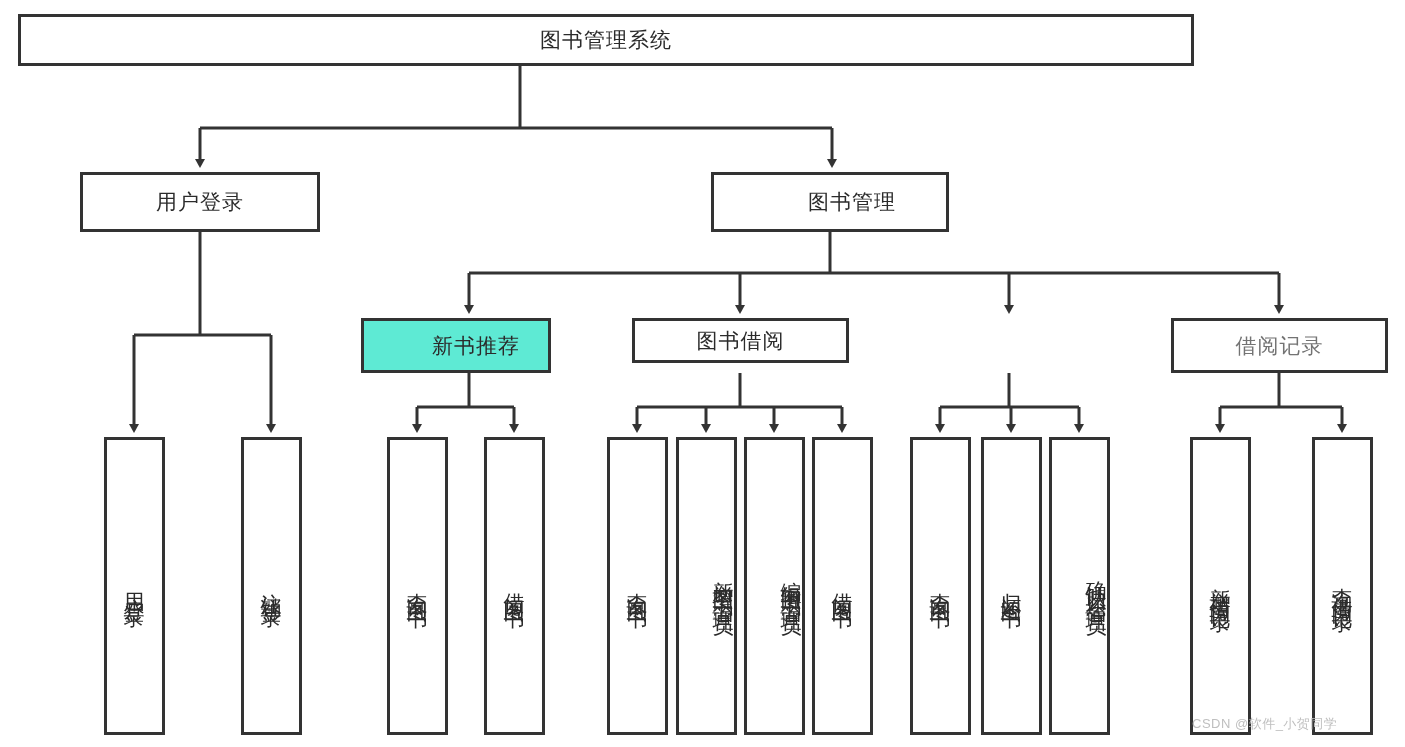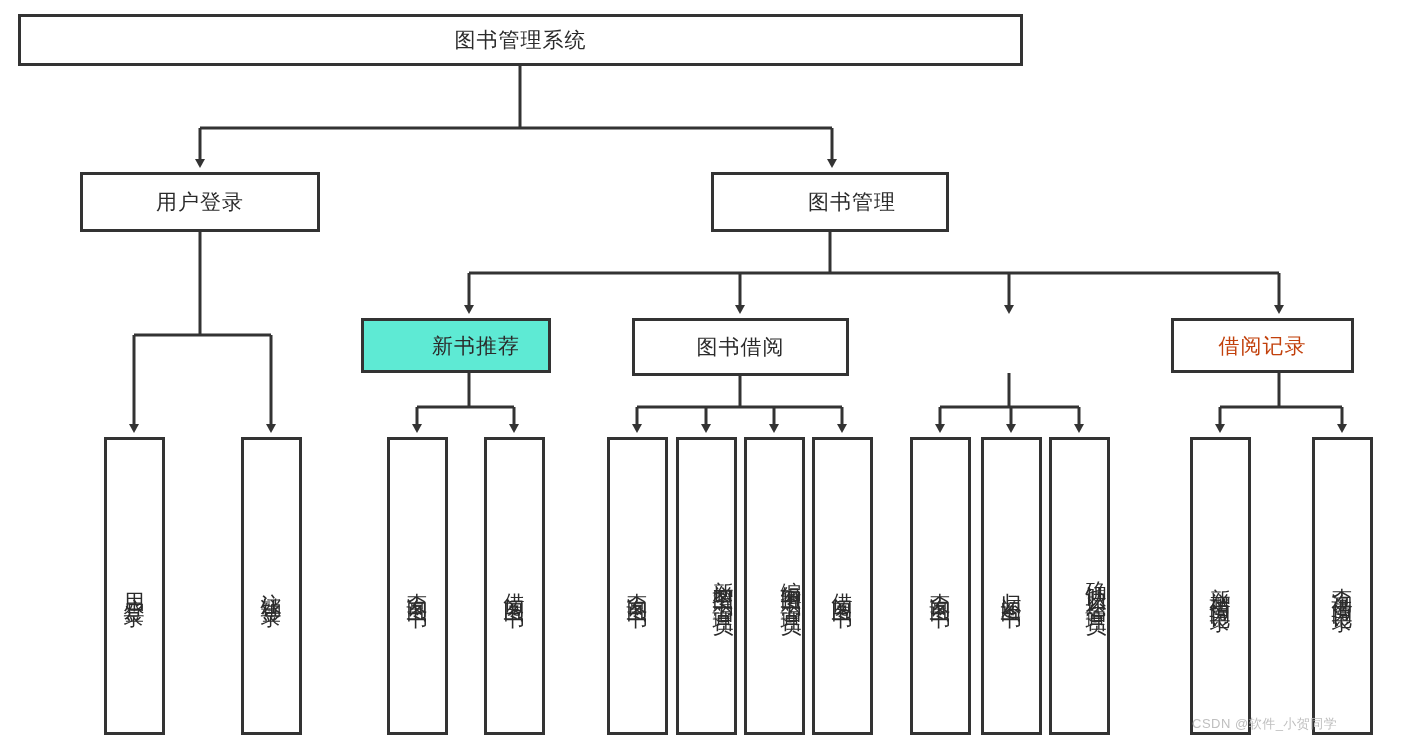--- a/index.html
+++ b/index.html
@@ -115,28 +115,28 @@
       <path d="M1011,407 L1011,425" marker-end="url(#arrow)"></path>
       <path d="M1079,407 L1079,425" marker-end="url(#arrow)"></path>
 
       <path d="M1279,373 L1279,407"></path>
       <path d="M1220,407 L1342,407"></path>
       <path d="M1220,407 L1220,425" marker-end="url(#arrow)"></path>
       <path d="M1342,407 L1342,425" marker-end="url(#arrow)"></path>
     </g>
   </svg>
 
-  <div class="node node-h" style="left: 18px; top: 14px; width: 1005px; height: 52px; border-color: rgb(51, 51, 51); color: rgb(43, 43, 43); background: rgb(255, 255, 255);">图书管理系统</div>
+  <div class="node node-h" style="left: 18px; top: 14px; width: 1176px; height: 52px; border-color: rgb(51, 51, 51); color: rgb(43, 43, 43); background: rgb(255, 255, 255);">图书管理系统</div>
 
   <div class="node node-h" style="left: 80px; top: 172px; width: 240px; height: 60px; border-color: rgb(51, 51, 51); color: rgb(43, 43, 43); background: rgb(255, 255, 255);">用户登录</div>
   <div class="node node-h" style="left: 711px; top: 172px; width: 238px; height: 60px; border-color: rgb(51, 51, 51); color: rgb(43, 43, 43); background: rgb(255, 255, 255); padding-left: 44px;">图书管理</div>
 
   <div class="node node-h" style="left: 361px; top: 318px; width: 190px; height: 55px; border-color: rgb(51, 51, 51); color: rgb(43, 43, 43); background: #5eead4; padding-left: 40px;">新书推荐</div>
-  <div class="node node-h" style="left: 632px; top: 318px; width: 217px; height: 58px; border-color: rgb(51, 51, 51); color: rgb(43, 43, 43); background: rgb(255, 255, 255);">图书借阅</div>
-  <div class="node node-h" style="left: 1171px; top: 318px; width: 183px; height: 55px; border-color: rgb(51, 51, 51); color: #c2410c; background: rgb(255, 255, 255);">借阅记录</div>
+  <div class="node node-h" style="left: 632px; top: 318px; width: 217px; height: 45px; border-color: rgb(51, 51, 51); color: rgb(43, 43, 43); background: rgb(255, 255, 255);">图书借阅</div>
+  <div class="node node-h" style="left: 1171px; top: 318px; width: 217px; height: 55px; border-color: rgb(51, 51, 51); color: #737373; background: rgb(255, 255, 255);">借阅记录</div>
 
   <div class="node node-v center" style="left: 104px; top: 437px; width: 61px; height: 298px; border-color: rgb(51, 51, 51); color: rgb(43, 43, 43); background: rgb(255, 255, 255);">用户登录</div>
   <div class="node node-v center" style="left: 241px; top: 437px; width: 61px; height: 298px; border-color: rgb(51, 51, 51); color: rgb(43, 43, 43); background: rgb(255, 255, 255);">注销登录</div>
   <div class="node node-v center" style="left: 387px; top: 437px; width: 61px; height: 298px; border-color: rgb(51, 51, 51); color: rgb(43, 43, 43); background: rgb(255, 255, 255);">查询图书</div>
   <div class="node node-v center" style="left: 484px; top: 437px; width: 61px; height: 298px; border-color: rgb(51, 51, 51); color: rgb(43, 43, 43); background: rgb(255, 255, 255);">借阅图书</div>
   <div class="node node-v center" style="left: 607px; top: 437px; width: 61px; height: 298px; border-color: rgb(51, 51, 51); color: rgb(43, 43, 43); background: rgb(255, 255, 255);">查询图书</div>
   <div class="node node-v" style="left: 676px; top: 437px; width: 61px; height: 298px; border-color: rgb(51, 51, 51); color: rgb(43, 43, 43); background: rgb(255, 255, 255);">新增图书（管理员）</div>
   <div class="node node-v" style="left: 744px; top: 437px; width: 61px; height: 298px; border-color: rgb(51, 51, 51); color: rgb(43, 43, 43); background: rgb(255, 255, 255);">编辑图书（管理员）</div>
   <div class="node node-v center" style="left: 812px; top: 437px; width: 61px; height: 298px; border-color: rgb(51, 51, 51); color: rgb(43, 43, 43); background: rgb(255, 255, 255);">借阅图书</div>
   <div class="node node-v center" style="left: 910px; top: 437px; width: 61px; height: 298px; border-color: rgb(51, 51, 51); color: rgb(43, 43, 43); background: rgb(255, 255, 255);">查询图书</div>

